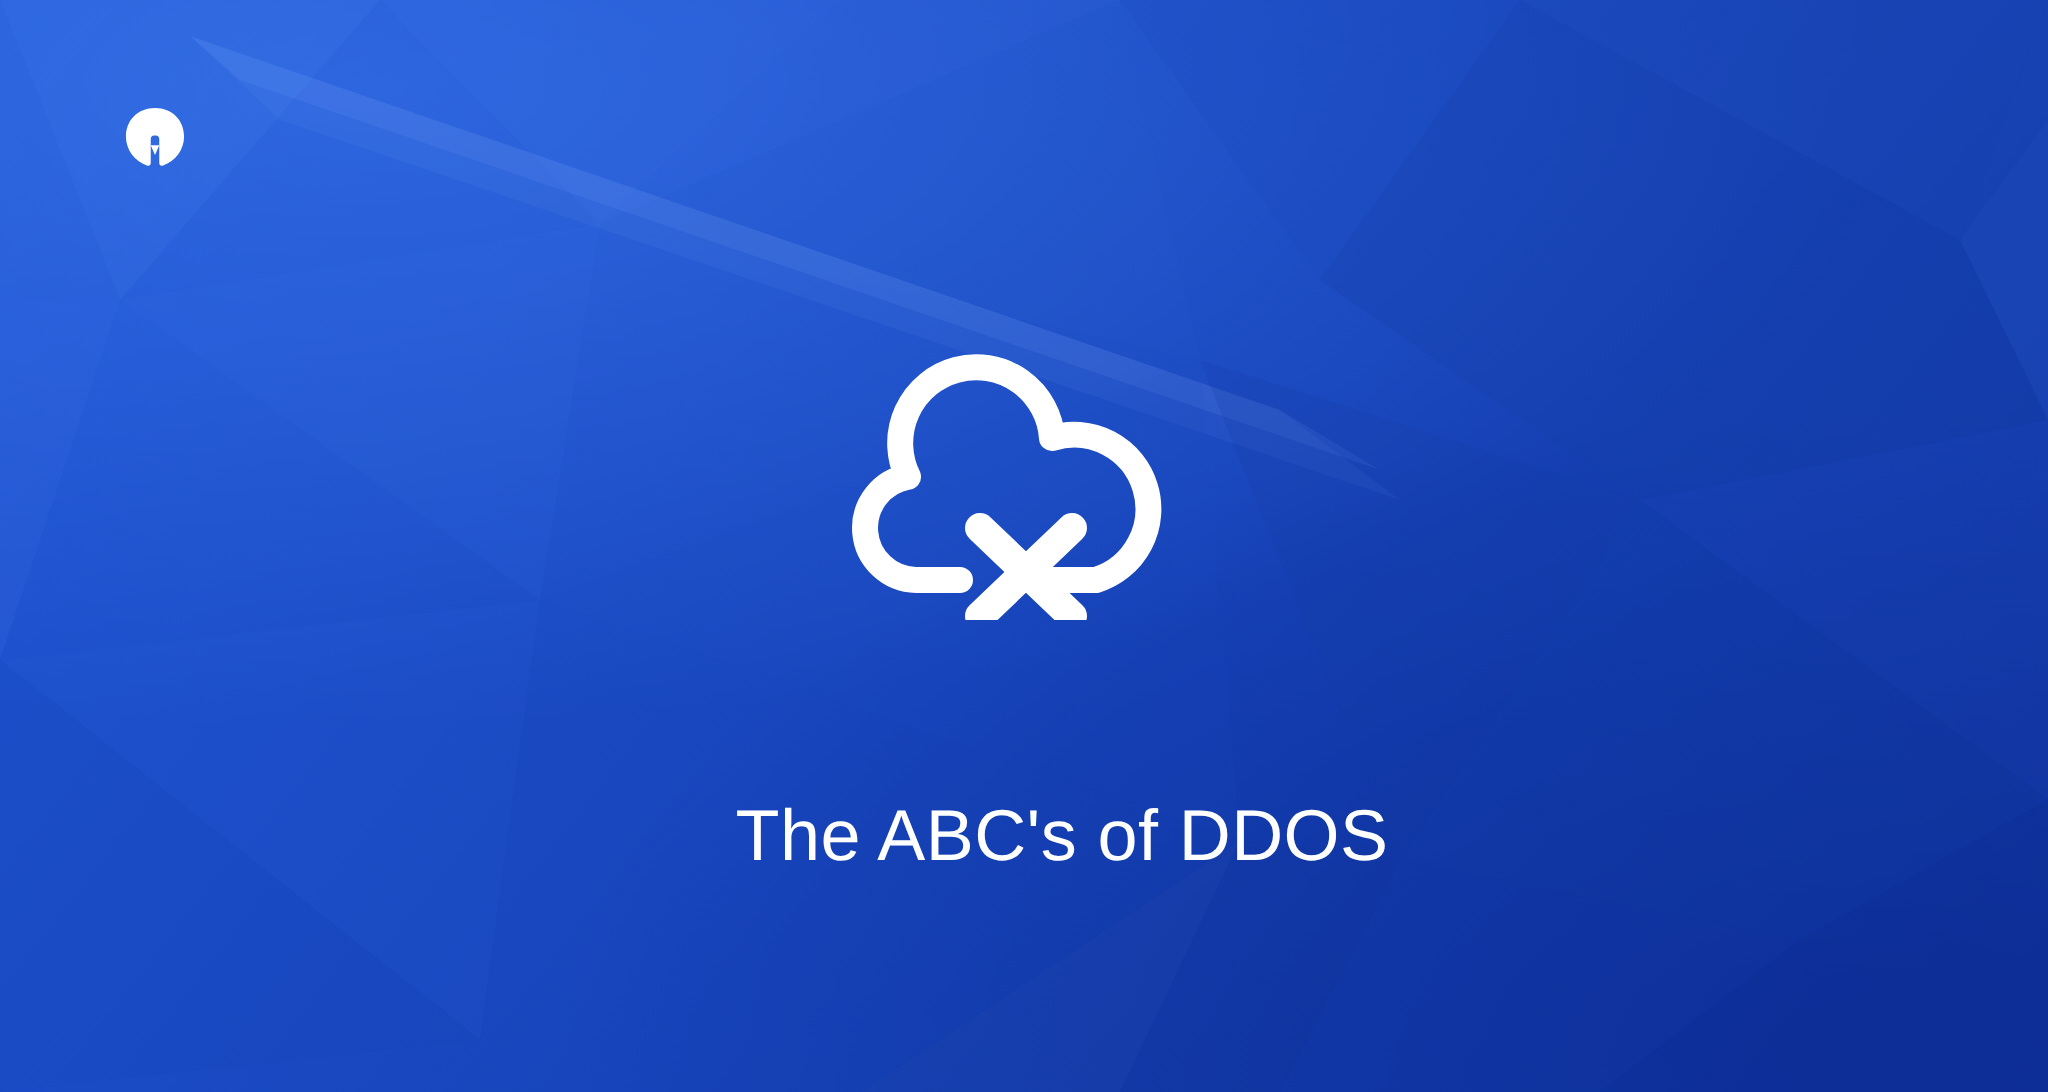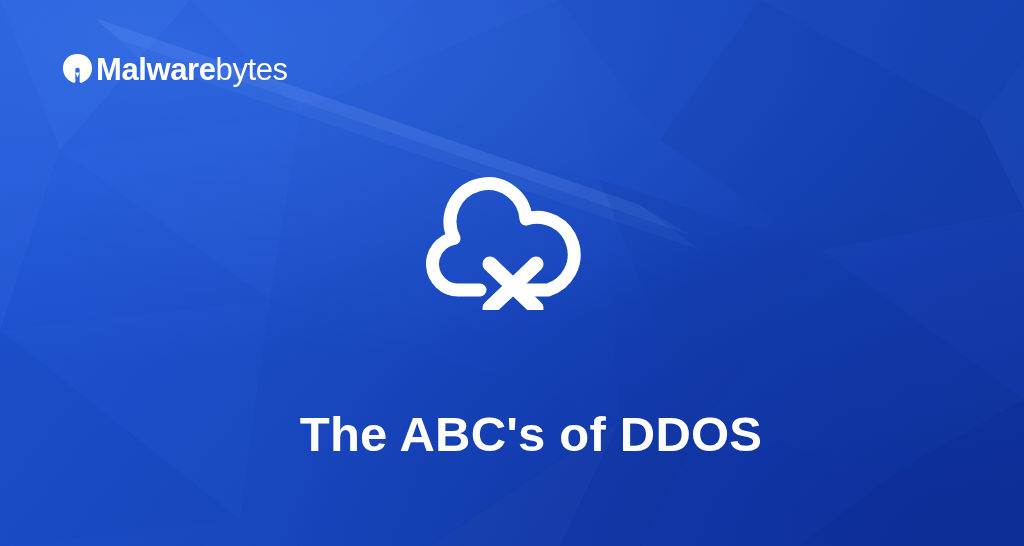--- a/index.html
+++ b/index.html
@@ -74,22 +74,22 @@
   .hero-icon svg { display: block; width: 100%; height: 100%; }
 
   
   .headline {
     position: absolute;
     left: 0;
     right: 0;
     top: 374px;
     text-align: center;
     color: #ffffff;
-    font-size: 49px;
-    font-weight: 700;
+    font-size: 36px;
+    font-weight: 400;
     letter-spacing: 0.2px;
     line-height: 1.12;
     white-space: nowrap;
     padding-left: 38px;
   }
 </style>
 </head>
 <body>
 
 <div class="banner">
@@ -146,23 +146,20 @@
         C52.9 57.2 62 45.4 62 31.6
         C62 14.6 49.7 2 32 2
         Z"></path>
 
       <path fill="#ffffff" d="
         M27.6 40.5
         L32 50.5
         L36.4 40.5
         Z"></path>
     </svg>
-    <span class="logo-text">
-      <span class="w-bold">Malware</span><span class="w-light">bytes</span>
-    </span>
   </div>
 
   <div class="hero-icon">
     <svg viewBox="0 0 180 142" aria-hidden="true">
       <g fill="none" stroke="#ffffff" stroke-width="13" stroke-linecap="round" stroke-linejoin="round">
 
         <path d="
           M 58 122
           L 36 122
           A 26 26 0 0 1 32 70.4

